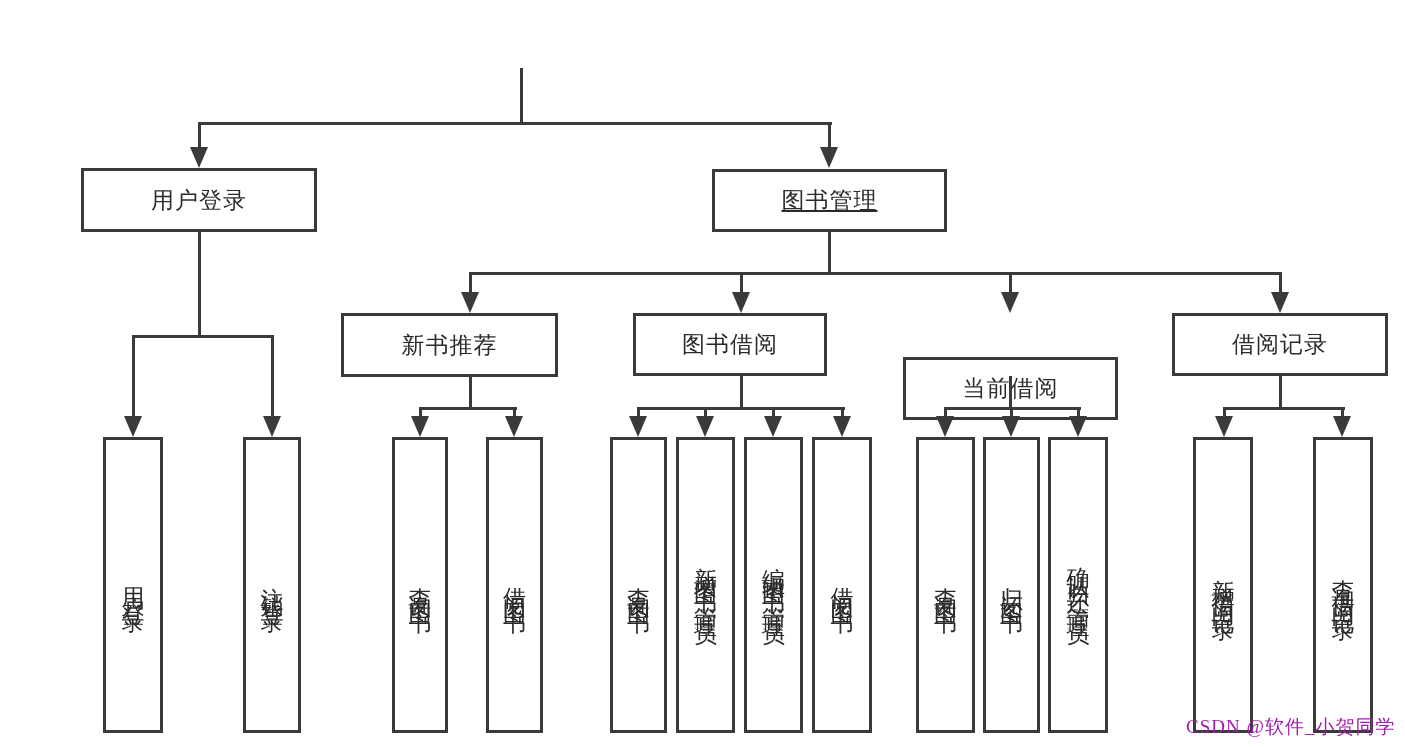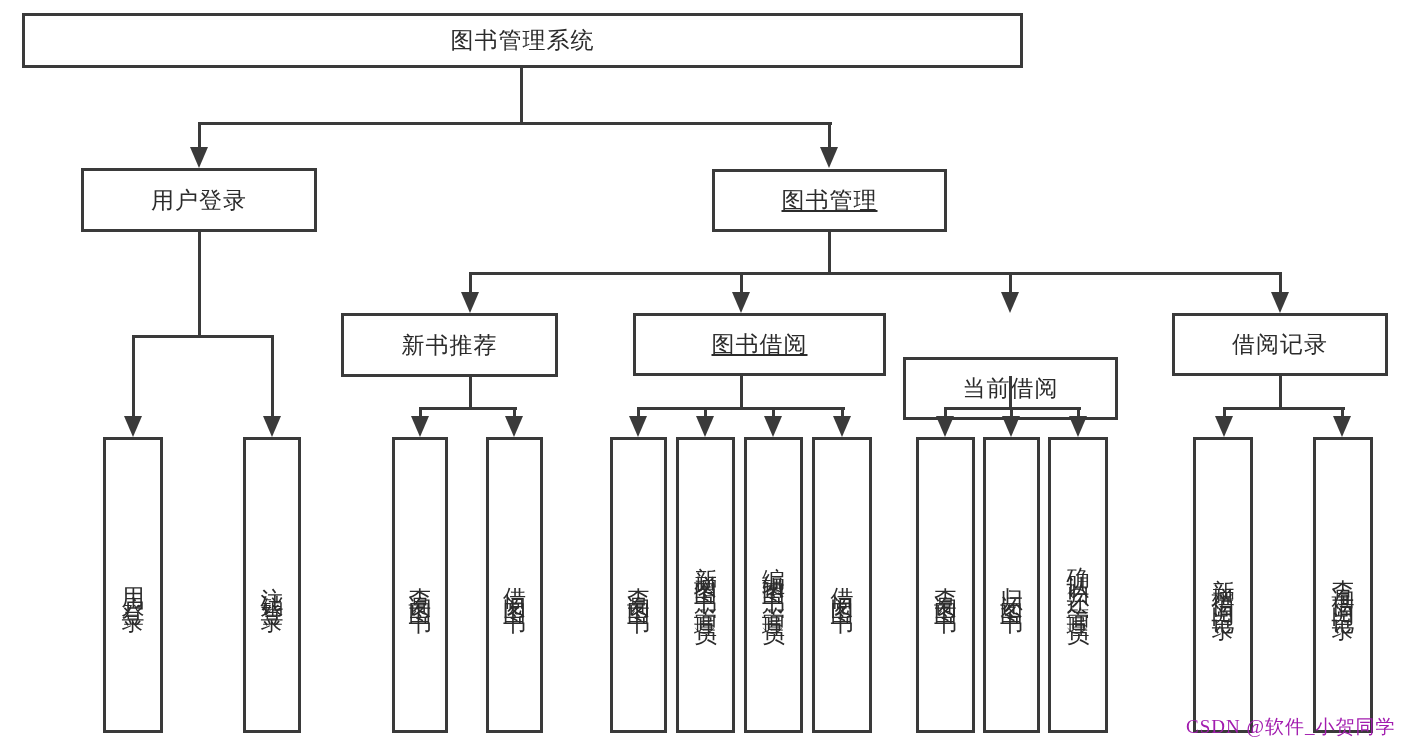--- a/index.html
+++ b/index.html
@@ -57,29 +57,28 @@
     z-index:10;
     white-space:nowrap;
     font-family:Liberation Serif, serif;
   }
 </style>
 </head>
 <body>
 
 <div id="stage">
 
-  <div class="node" style="left:22px;top:13px;width:1001px;height:55px;">图书管理系统</div>
 
   <div class="node" style="left:81px;top:168px;width:236px;height:64px;">用户登录</div>
 
   <div class="node" style="left:712px;top:169px;width:235px;height:63px;text-decoration:underline;">图书管理</div>
 
   <div class="node" style="left:341px;top:313px;width:217px;height:64px;">新书推荐</div>
 
-  <div class="node" style="left:633px;top:313px;width:253px;height:63px;text-decoration:underline;">图书借阅</div>
+  <div class="node" style="left:633px;top:313px;width:194px;height:63px;">图书借阅</div>
 
   <div class="node" style="left:903px;top:313px;width:215px;height:63px;margin-top:44px;">当前借阅</div>
 
   <div class="node" style="left:1172px;top:313px;width:216px;height:63px;">借阅记录</div>
 
   <div class="leaf" style="left:103px;width:60px;">
     <span class="vtext">用户登录</span>
     </div>
   <div class="leaf" style="left:243px;width:58px;">
     <span class="vtext">注销登录</span>

